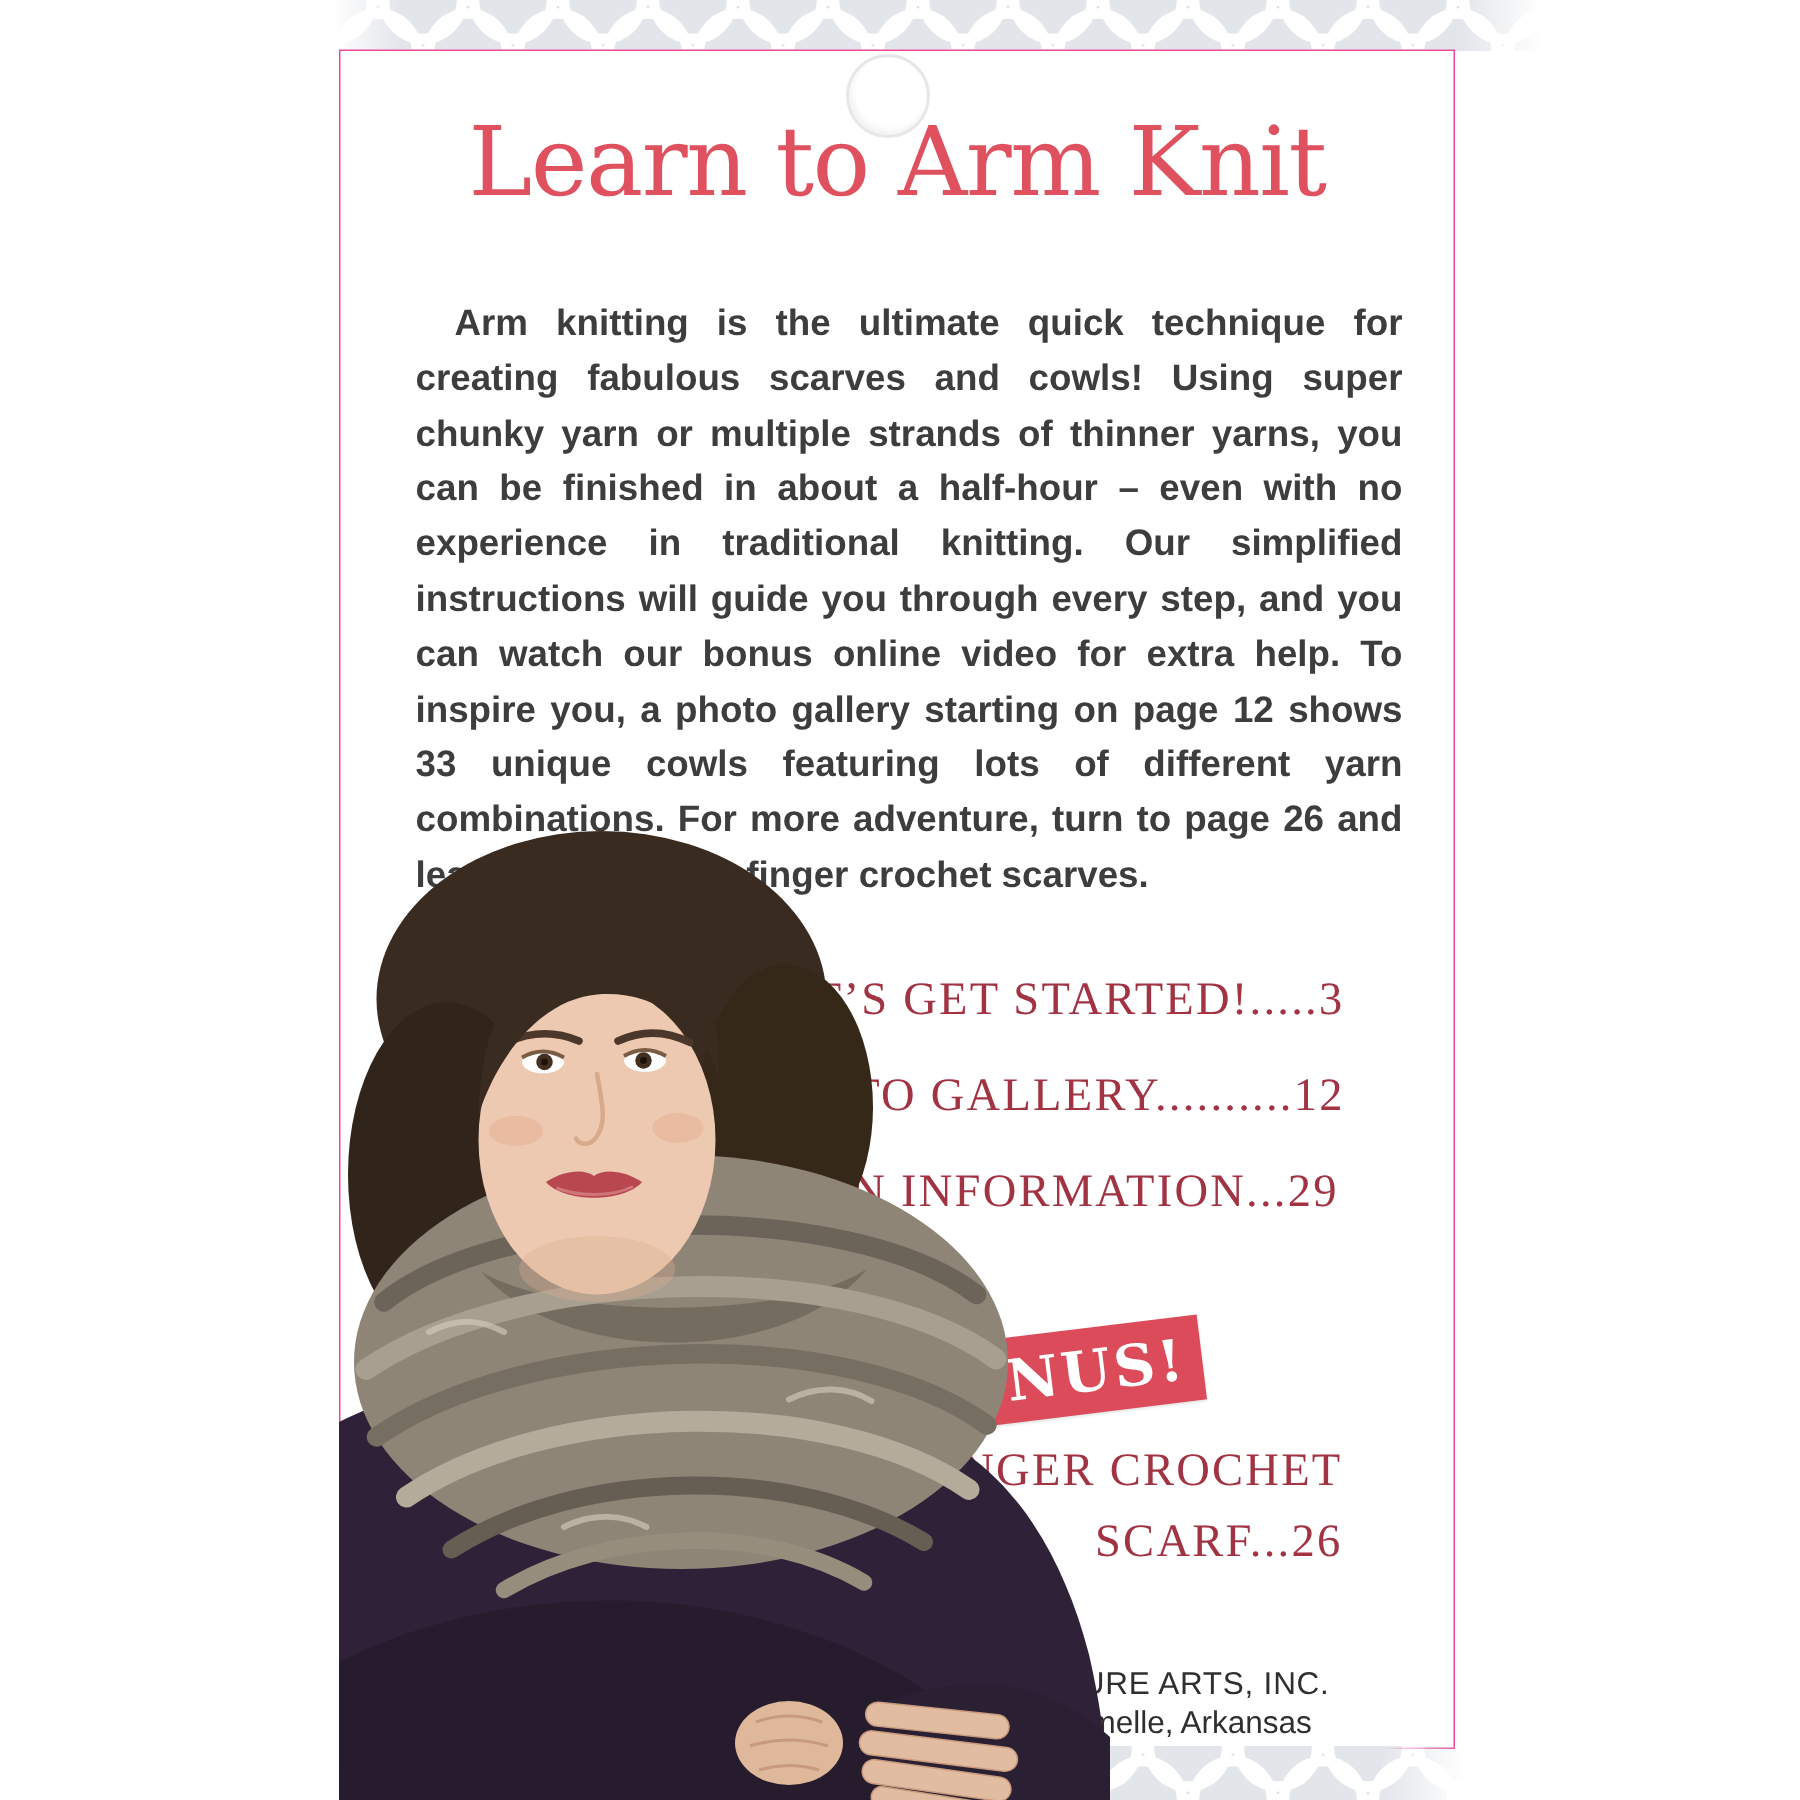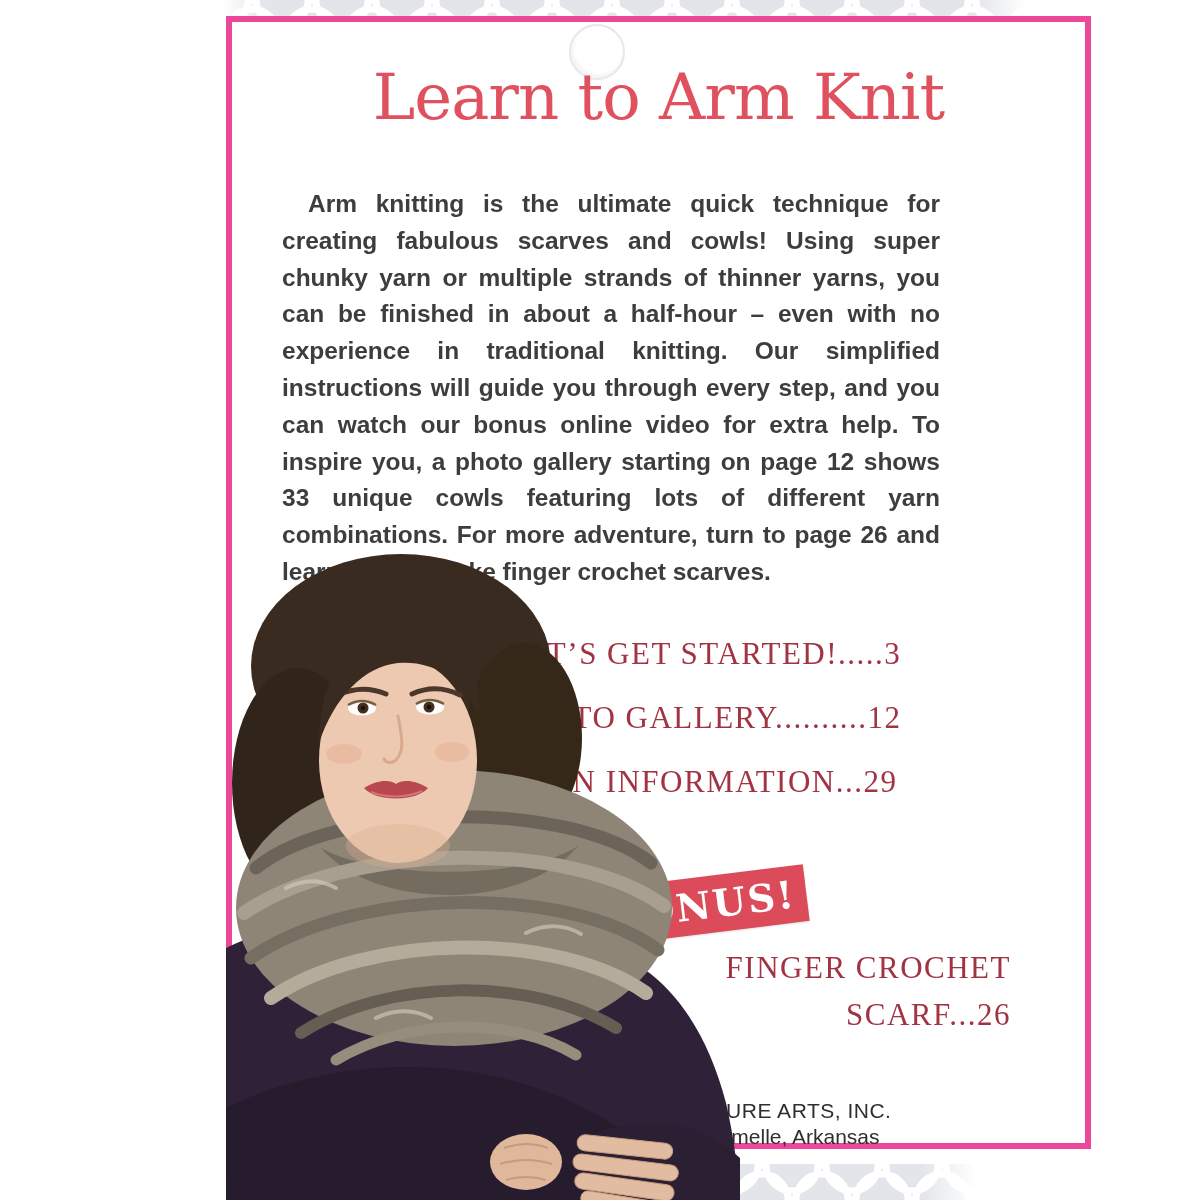--- a/index.html
+++ b/index.html
@@ -6,22 +6,22 @@
   .page{position:relative;width:1200px;height:1200px;background:#ffffff;font-family:"Liberation Sans",sans-serif;}
 
   
   .pattern-band{position:absolute;overflow:hidden;
     -webkit-mask-image:linear-gradient(to right,transparent 0,#000 45px,#000 calc(100% - 55px),transparent 100%);
     mask-image:linear-gradient(to right,transparent 0,#000 45px,#000 calc(100% - 55px),transparent 100%);}
   .pattern-top{left:222px;top:0;width:806px;height:34px;z-index:0;}
   .pattern-bottom{left:222px;top:1164px;width:754px;height:36px;z-index:2;transform:scaleY(-1);}
 
   
-  .card{position:absolute;left:226px;top:16px;width:865px;height:1133px;background:#ffffff;
-    border:6px solid #ec4899;box-sizing:border-box;z-index:1;}
+  .card{position:absolute;left:226px;top:33px;width:744px;height:1133px;background:#ffffff;
+    border:1px solid #ec4899;box-sizing:border-box;z-index:1;}
   .hang-hole{position:absolute;left:337px;top:2px;width:56px;height:56px;border-radius:50%;
     background:#ffffff;border:2px solid #e7e7e9;box-sizing:border-box;
     box-shadow:inset 2px -3px 4px rgba(0,0,0,0.05);}
 
   .cover-title{position:absolute;left:0;top:40px;width:100%;margin:0;text-align:center;
     font-family:"DejaVu Serif",serif;font-weight:normal;font-size:64px;line-height:70px;
     letter-spacing:-1px;color:var(--title-red,#e0515f);white-space:nowrap;}
 
   .intro{position:absolute;left:50px;top:164px;width:658px;margin:0;
     font-size:24.5px;line-height:36.8px;color:var(--body-text,#3d3d3d);

